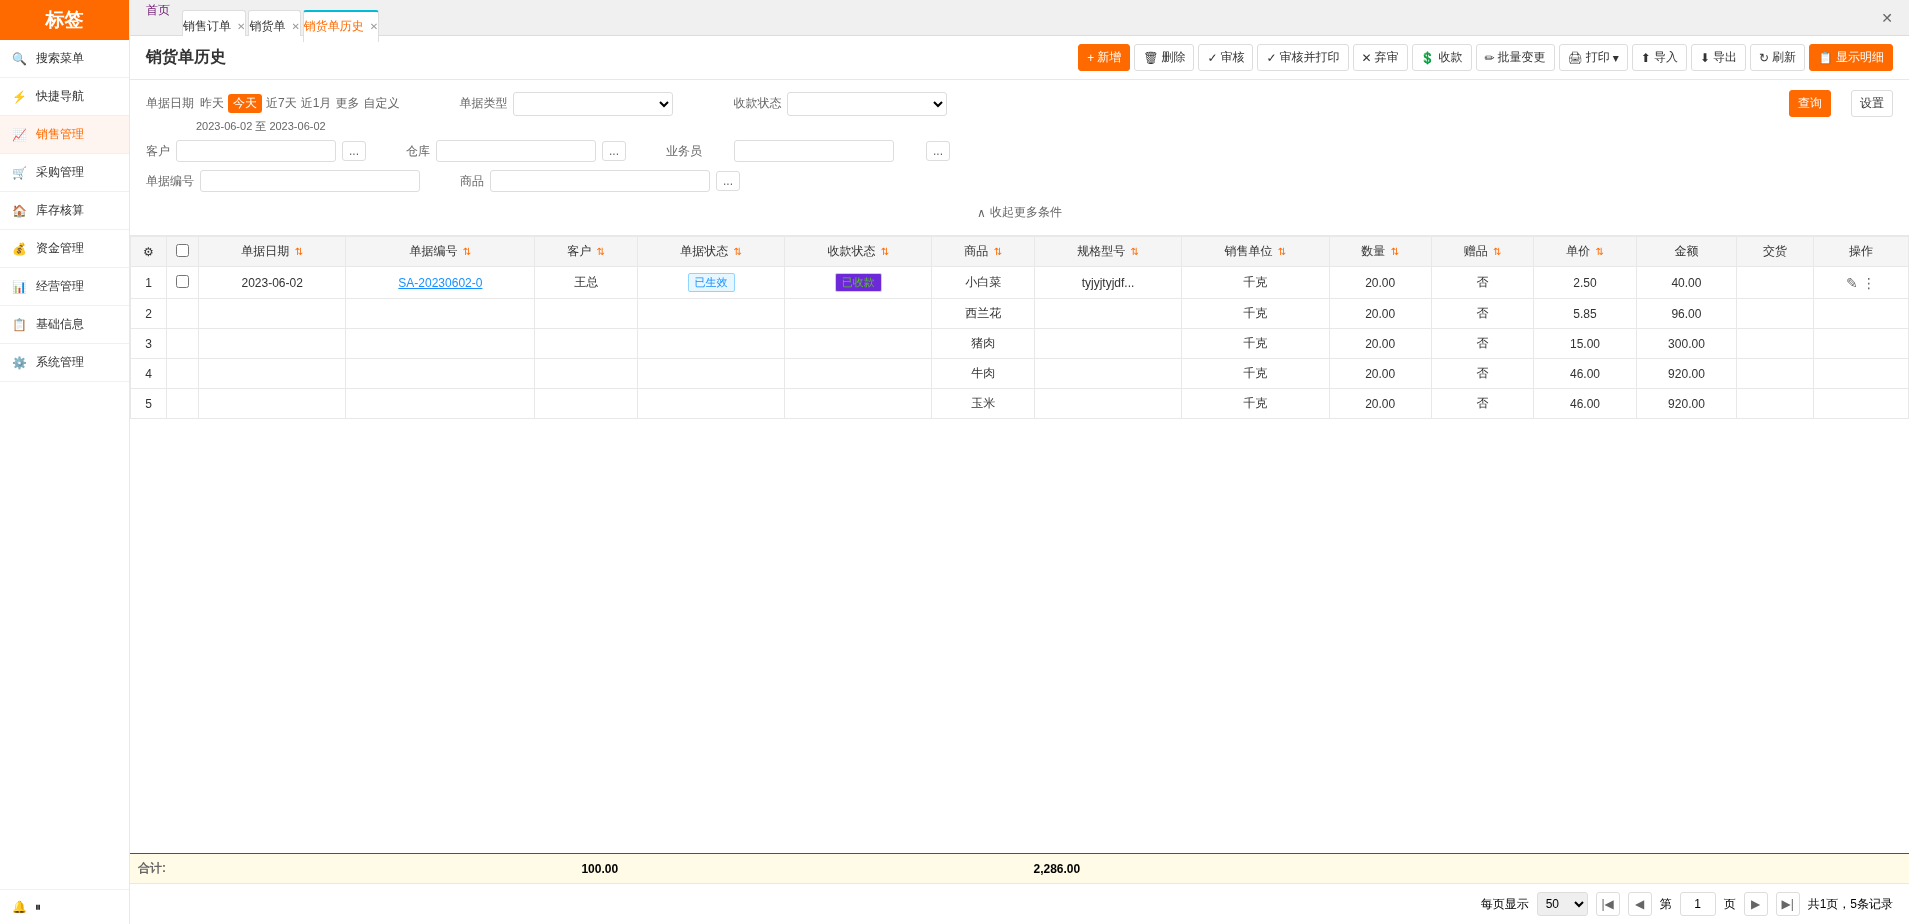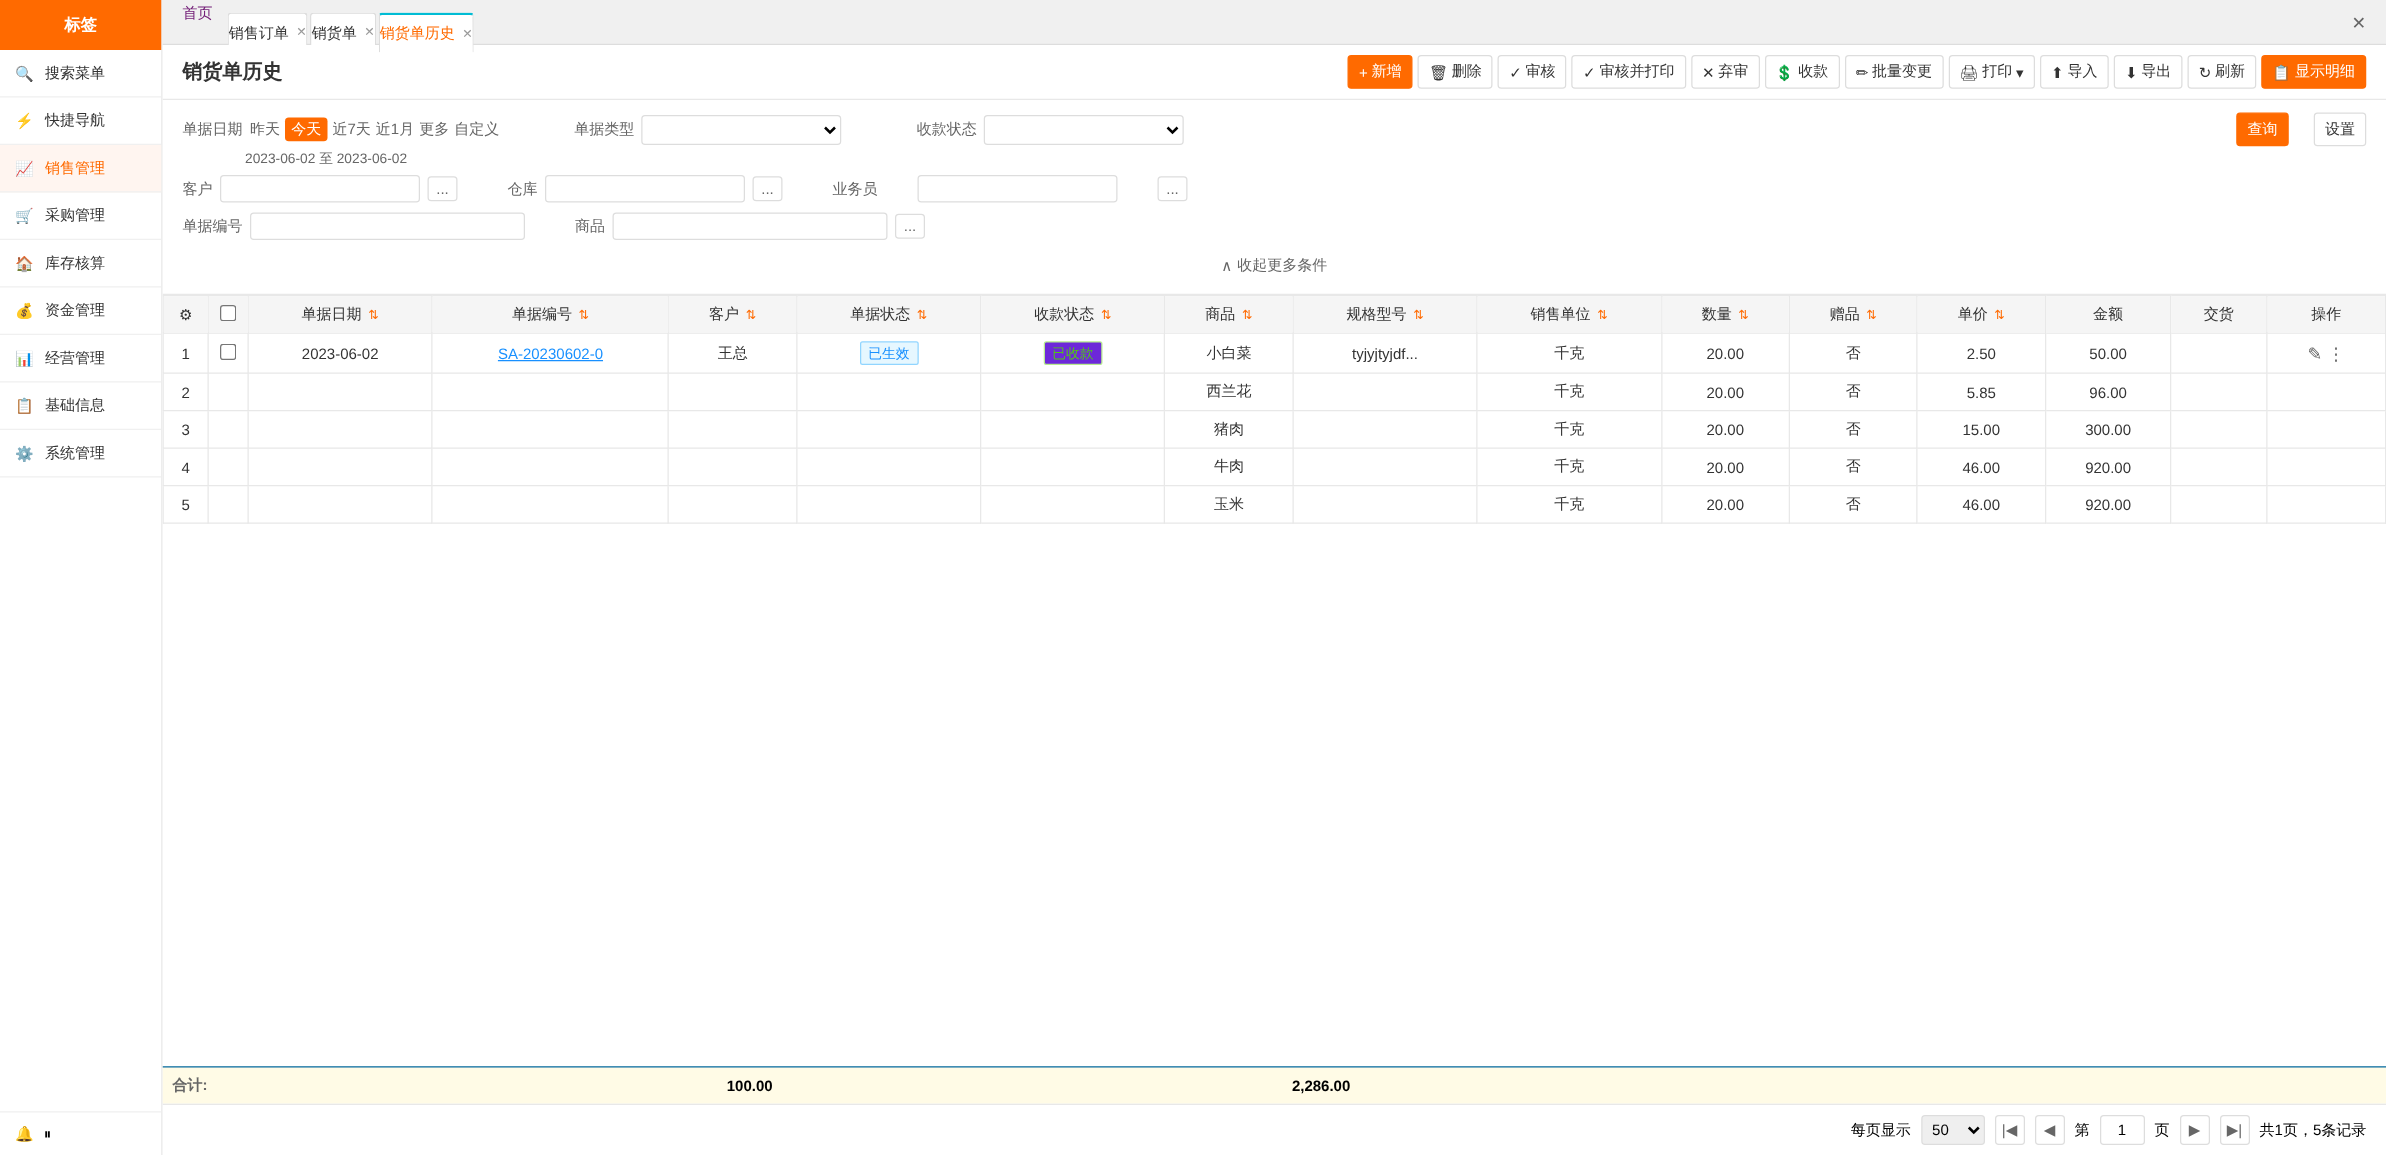--- a/index.html
+++ b/index.html
@@ -14,21 +14,21 @@
       flex-direction: column;
       flex-shrink: 0;
     }
     .sidebar-logo {
       height: 40px;
       background: #ff6a00;
       display: flex;
       align-items: center;
       justify-content: center;
       color: #fff;
-      font-size: 13px;
+      font-size: 19px;
       font-weight: bold;
     }
     .sidebar-item {
       display: flex;
       align-items: center;
       padding: 10px 12px;
       cursor: pointer;
       color: #333;
       gap: 8px;
       border-bottom: 1px solid #f0f0f0;
@@ -581,21 +581,21 @@
     <td><span class="link">SA-20230602-0</span></td>
     <td>王总</td>
     <td><span class="status-badge status-active">已生效</span></td>
     <td><span class="status-badge status-paid">已收款</span></td>
     <td>小白菜</td>
     <td>tyjyjtyjdf...</td>
     <td>千克</td>
     <td>20.00</td>
     <td>否</td>
     <td>2.50</td>
-    <td>50.00</td>
+    <td>40.00</td>
     <td></td>
     <td><span class="action-btn">✎</span><span class="action-btn">⋮</span></td>
   </tr>
           <tr>
     <td>2</td>
     <td></td>
     <td></td>
     <td><span class="link"></span></td>
     <td></td>
     <td></td>

